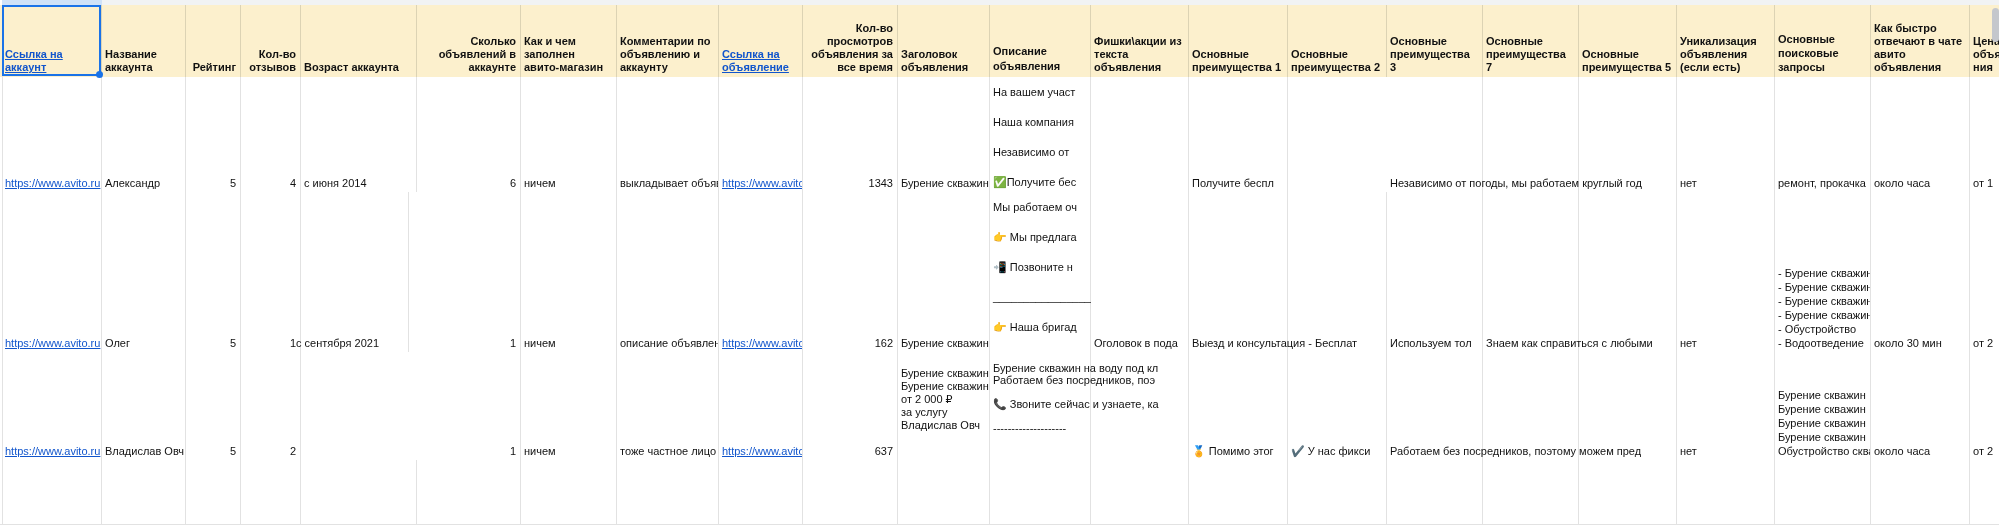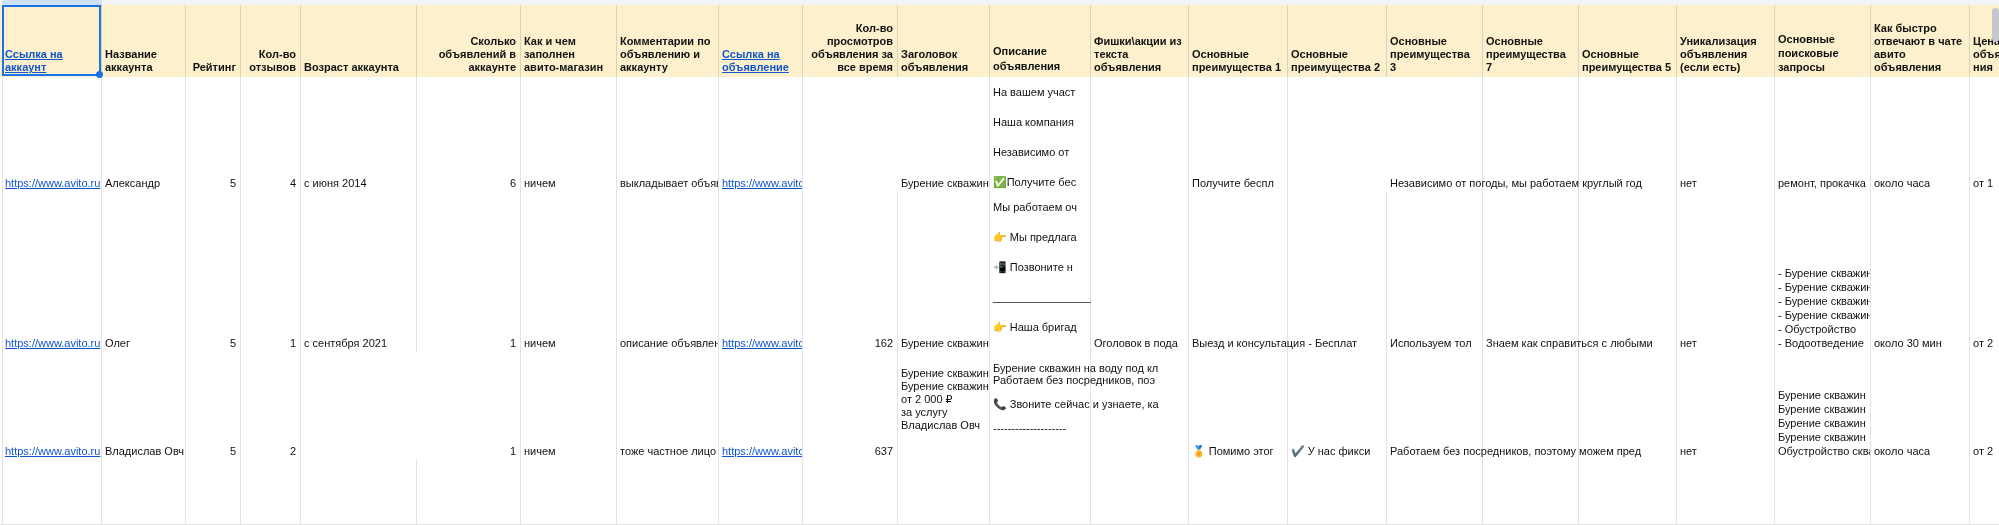--- a/index.html
+++ b/index.html
@@ -127,20 +127,23 @@
         </div>
         <div class="cell " style="left: 521px; width: 95px;">
           <div class="txt">ничем</div>
         </div>
         <div class="cell " style="left: 617px; width: 101px;">
           <div class="txt">выкладывает объявления</div>
         </div>
         <div class="cell link" style="left: 719px; width: 83px;">
           <div class="txt">https://www.avito.ru</div>
         </div>
+        <div class="cell num" style="left: 803px; width: 94px;">
+          <div class="txt">1343</div>
+        </div>
         <div class="cell ml13" style="left: 898px; width: 91px;">
           <div class="txt">Бурение скважин</div>
         </div>
         <div class="cell ml15 spill" style="left: 990px; width: 100px;">
           <div class="txt">На вашем участ
 
 Наша компания
 
 Независимо от
 
@@ -180,21 +183,21 @@
         </div>
         <div class="cell " style="left: 102px; width: 83px;">
           <div class="txt">Олег</div>
         </div>
         <div class="cell num" style="left: 186px; width: 54px;">
           <div class="txt">5</div>
         </div>
         <div class="cell num" style="left: 241px; width: 59px;">
           <div class="txt">1</div>
         </div>
-        <div class="cell " style="left: 301px; width: 115px; justify-content: flex-end;">
+        <div class="cell " style="left: 293px; width: 115px; justify-content: flex-end;">
           <div class="txt">с сентября 2021</div>
         </div>
         <div class="cell num" style="left: 417px; width: 103px;">
           <div class="txt">1</div>
         </div>
         <div class="cell " style="left: 521px; width: 95px;">
           <div class="txt">ничем</div>
         </div>
         <div class="cell " style="left: 617px; width: 101px;">
           <div class="txt">описание объявления</div>

